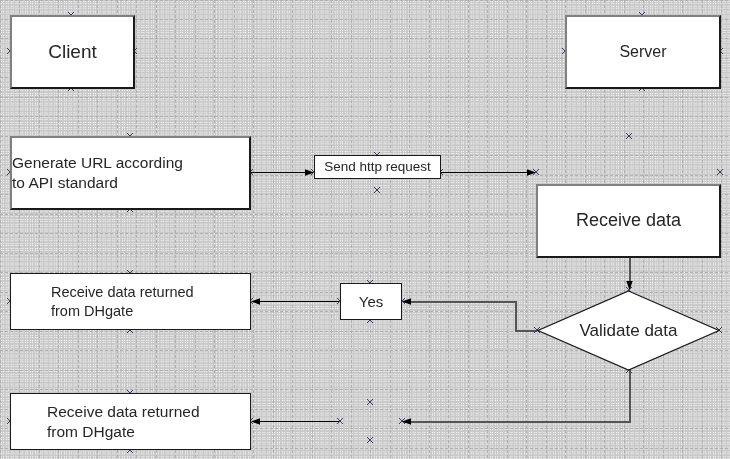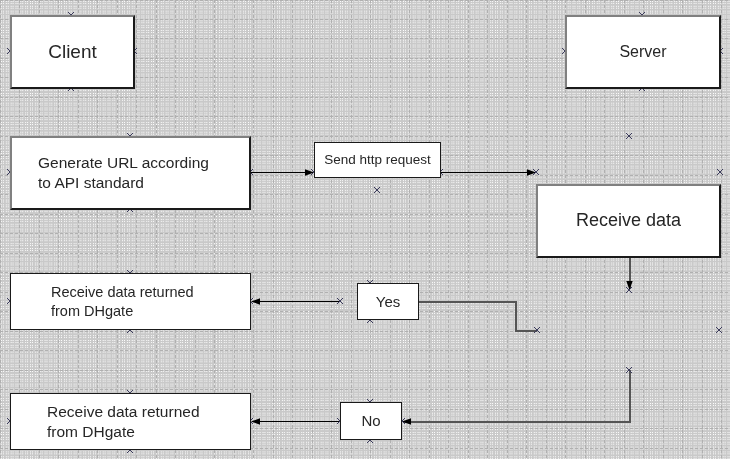--- a/index.html
+++ b/index.html
@@ -50,21 +50,21 @@
     color: #262626;
     line-height: 1.28;
     white-space: pre-line;
   }
   .node.thin {
     border-width: 1px;
     border-top-color: #1a1a1a;
     border-left-color: #1a1a1a;
   }
   .node.center { justify-content: center; text-align: center; }
-  .node.left   { justify-content: flex-start; text-align: left; padding-left: 26px; }
+  .node.left   { justify-content: flex-start; text-align: left; }
 
   .node-label { display: block; }
 
   .diamond-wrap {
     position: absolute;
     display: flex;
     align-items: center;
     justify-content: center;
   }
   .diamond-wrap svg { position: absolute; left: 0; top: 0; }
@@ -231,36 +231,39 @@
 
     <div class="node center" style="left:565px; top:15px; width:156px; height:74px; font-size:16px;">
       <span class="node-label">Server</span>
     </div>
 
     <div class="node left" style="left:10px; top:136px; width:241px; height:74px; font-size:15.5px;">
       <span class="node-label">Generate URL according
 to API standard</span>
     </div>
 
-    <div class="node center thin" style="left:314px; top:142px; width:127px; height:36px; font-size:13.5px;">
+    <div class="node center thin" style="left:314px; top:155px; width:127px; height:24px; font-size:13.5px;">
       <span class="node-label">Send http request</span>
     </div>
 
     <div class="node center" style="left:536px; top:136px; width:185px; height:74px; font-size:18px;margin-top:48px;">
       <span class="node-label">Receive data</span>
     </div>
 
-
-    <div class="node center thin" style="left:340px; top:283px; width:62px; height:37px; font-size:15px;margin-left:17px;">
+    <div class="diamond-wrap" style="left:537px; top:290px; width:183px; height:81px;">
+      <svg width="183" height="81" xmlns="http://www.w3.org/2000/svg">
+        <polygon points="91.5,1 182,40.5 91.5,80 1,40.5" fill="#ffffff" stroke="#1a1a1a" stroke-width="1.2"></polygon>
+      </svg>
+      <span class="diamond-label" style="font-size:17px;">Validate data</span>
+    </div>
+
+    <div class="node center thin" style="left:340px; top:283px; width:62px; height:37px; font-size:15px;">
       <span class="node-label">Yes</span>
     </div>
 
-    <div class="node center thin" style="left:340px; top:402px; width:62px; height:38px; font-size:15px;">
-      <span class="node-label">No</span>
-    </div>
 
     <div class="node left thin" style="left:10px; top:273px; width:241px; height:57px; font-size:14.5px; padding-left:40px;">
       <span class="node-label">Receive data returned
 from DHgate</span>
     </div>
 
     <div class="node left thin" style="left:10px; top:393px; width:241px; height:57px; font-size:15.5px; padding-left:36px;">
       <span class="node-label">Receive data returned
 from DHgate</span>
     </div>

